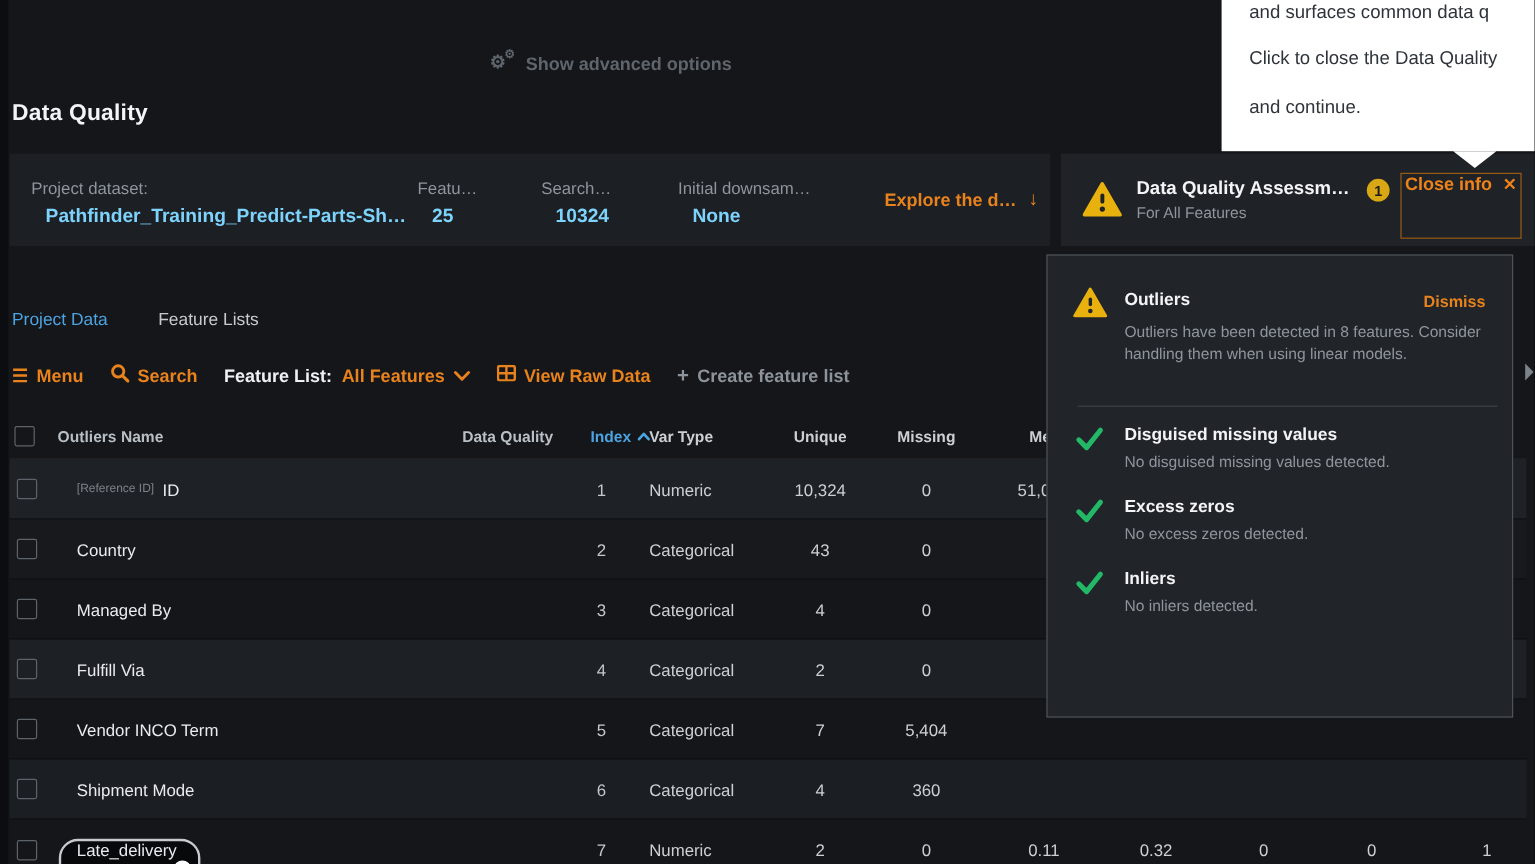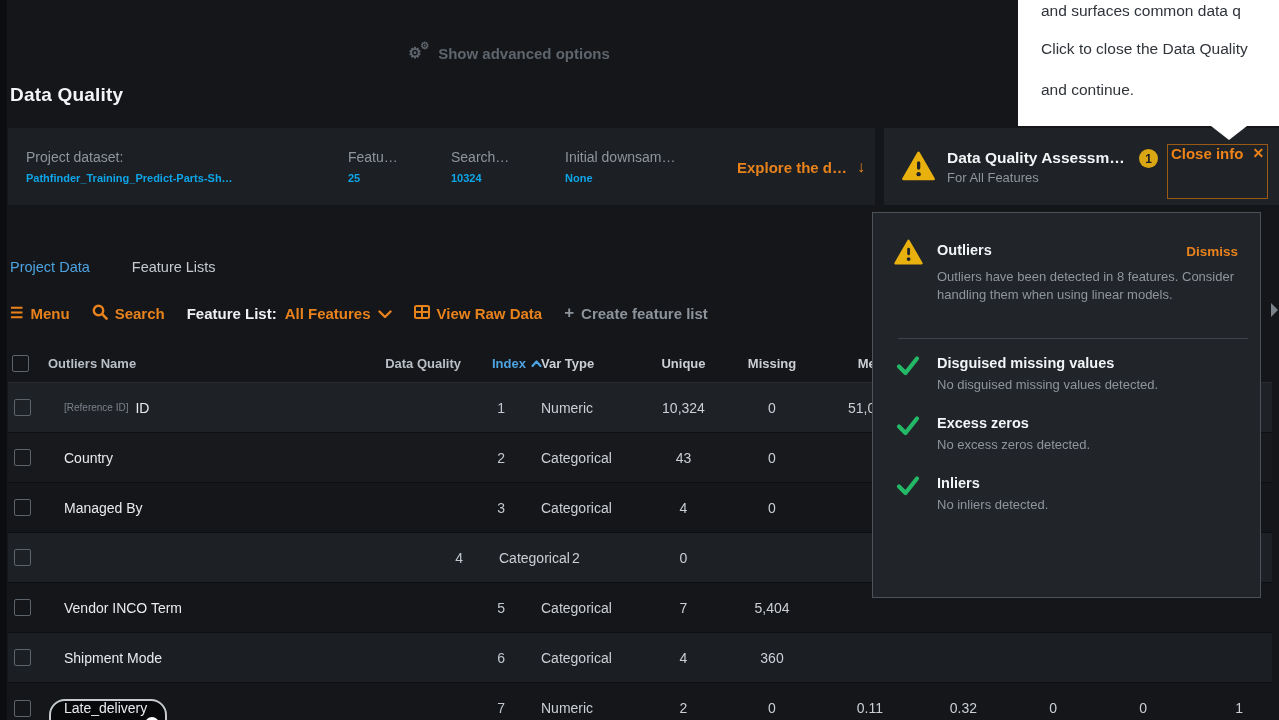--- a/index.html
+++ b/index.html
@@ -14,21 +14,21 @@
   
   .adv-row { position:absolute; left:0; top:44px; width:1018px; display:flex; justify-content:center; align-items:center; gap:8px; color:#5f656d; font-weight:bold; font-size:15px; }
   .gear-wrap { position:relative; width:22px; height:18px; color:#5f656d; }
   .gear-big { position:absolute; left:0; top:0; font-size:15px; line-height:18px; }
   .gear-small { position:absolute; left:12px; top:-3px; font-size:10px; line-height:10px; }
   .page-title { position:absolute; left:10px; top:84px; font-size:19px; font-weight:bold; color:#f2f4f6; letter-spacing:.2px; }
 
   
   .dataset-bar { position:absolute; left:8px; top:128px; width:867px; height:77px; background:#1c1f23; }
   .ds-label { position:absolute; font-size:14px; color:#8f959d; white-space:nowrap; }
-  .ds-value { position:absolute; font-size:11px; font-weight:bold; color:#0ea5e9; white-space:nowrap; }
+  .ds-value { position:absolute; font-size:16px; font-weight:bold; color:#7dd3fc; white-space:nowrap;margin-left:12px; }
   .explore-link { position:absolute; left:729px; top:30px; display:flex; align-items:center; gap:10px; color:#e8821c; font-weight:bold; font-size:15px; cursor:pointer; white-space:nowrap; }
   .explore-arrow { font-size:16px; font-weight:bold; }
 
   
   .assess-bar { position:absolute; left:884px; top:128px; width:395px; height:77px; background:#1f2226; }
   .warn-icon { display:block; }
   .assess-warn { position:absolute; left:18px; top:23px; }
   .assess-title { position:absolute; left:63px; top:21px; font-size:15.5px; font-weight:bold; color:#f2f4f6; white-space:nowrap; }
   .assess-sub { position:absolute; left:63px; top:42px; font-size:13px; color:#8f959d; }
   .assess-badge { position:absolute; left:255px; top:21px; width:19px; height:19px; border-radius:50%; background:#d9a713; color:#1a1c1f; font-size:12px; font-weight:bold; display:flex; align-items:center; justify-content:center; }
@@ -281,20 +281,23 @@
         <div class="cell c-median"></div>
         <div class="cell c-min"></div>
         <div class="cell c-max"></div>
         <div></div>
     </div>
 
     <div class="trow">
       <div class="cell c-check">
           <span class="cb"></span>
         </div>
+      <div class="cell c-name">
+          <span>Fulfill Via</span>
+        </div>
       <div class="cell c-dq"></div>
       <div class="cell c-index">4</div>
       <div class="cell c-vartype">Categorical</div>
       <div class="cell c-unique">2</div>
       <div class="cell c-missing">0</div>
       <div class="cell c-mean"></div>
         <div class="cell c-std"></div>
         <div class="cell c-median"></div>
         <div class="cell c-min"></div>
         <div class="cell c-max"></div>

